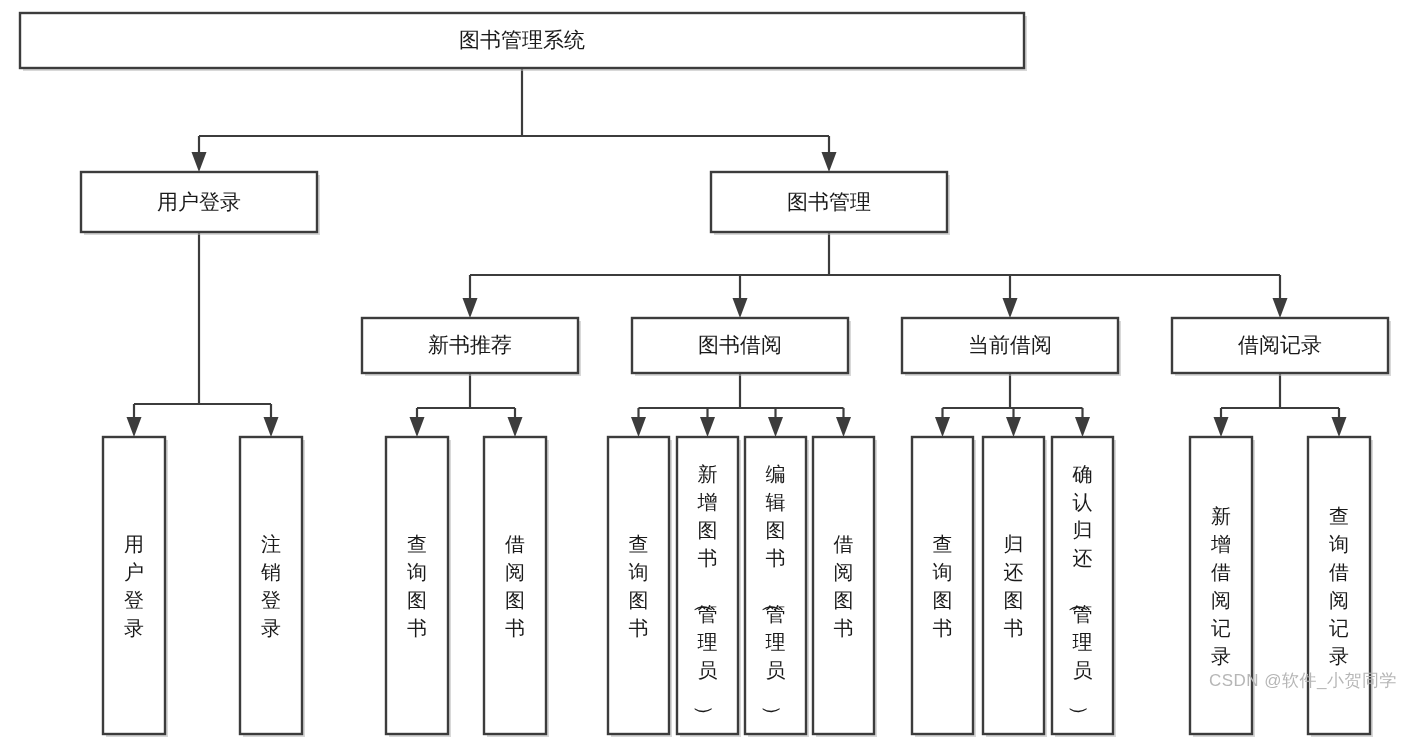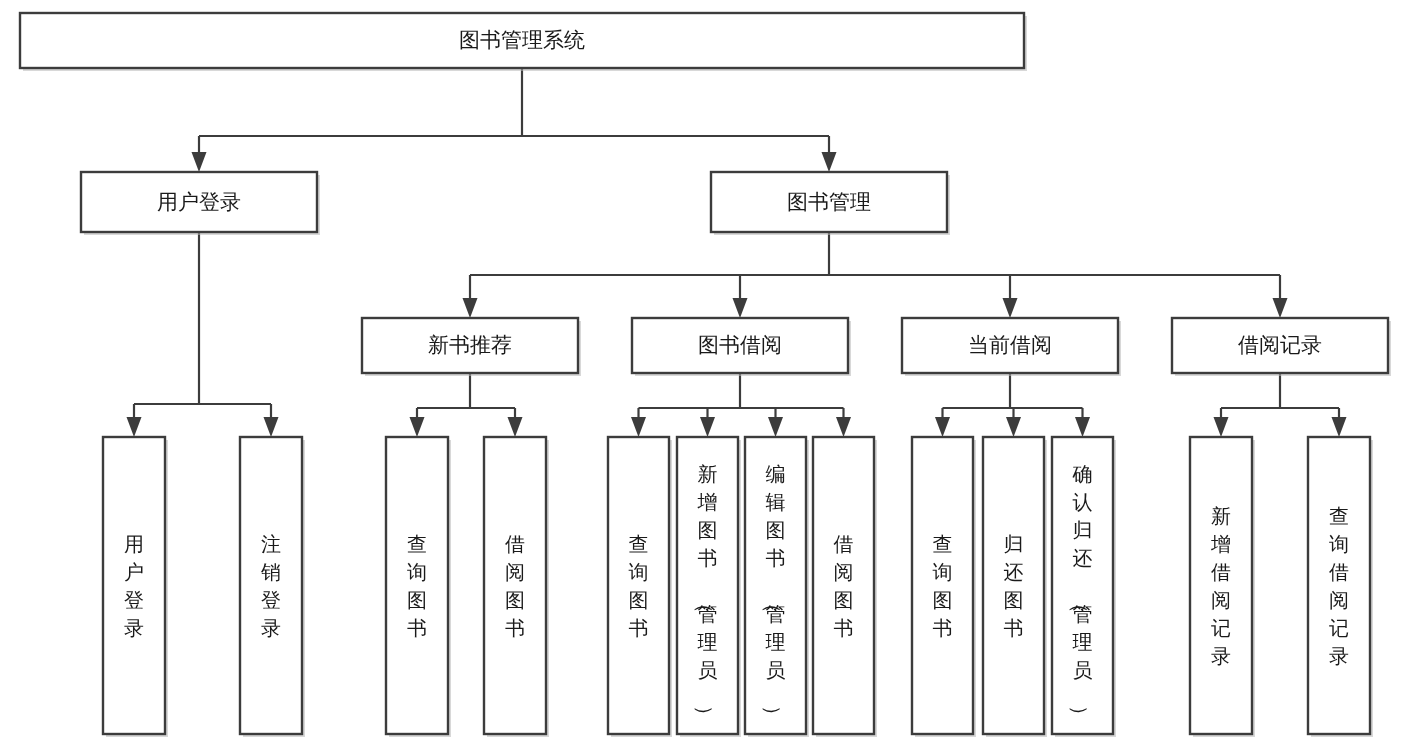--- a/index.html
+++ b/index.html
@@ -244,13 +244,14 @@
           <rect x="1190" y="437" width="62" height="297" class="node-box"></rect>
           <text x="1221" y="523.34" class="node-label-v"><tspan x="1221" dy="0">新</tspan><tspan x="1221" dy="28">增</tspan><tspan x="1221" dy="28">借</tspan><tspan x="1221" dy="28">阅</tspan><tspan x="1221" dy="28">记</tspan><tspan x="1221" dy="28">录</tspan></text>
         </g>
         <g>
           <rect x="1311" y="440" width="62" height="297" class="node-shadow"></rect>
           <rect x="1308" y="437" width="62" height="297" class="node-box"></rect>
           <text x="1339" y="523.34" class="node-label-v"><tspan x="1339" dy="0">查</tspan><tspan x="1339" dy="28">询</tspan><tspan x="1339" dy="28">借</tspan><tspan x="1339" dy="28">阅</tspan><tspan x="1339" dy="28">记</tspan><tspan x="1339" dy="28">录</tspan></text>
         </g>
       </g>
   </svg>
+  <div class="watermark">CSDN @软件_小贺同学</div>
 </div>
 
 </body></html>

